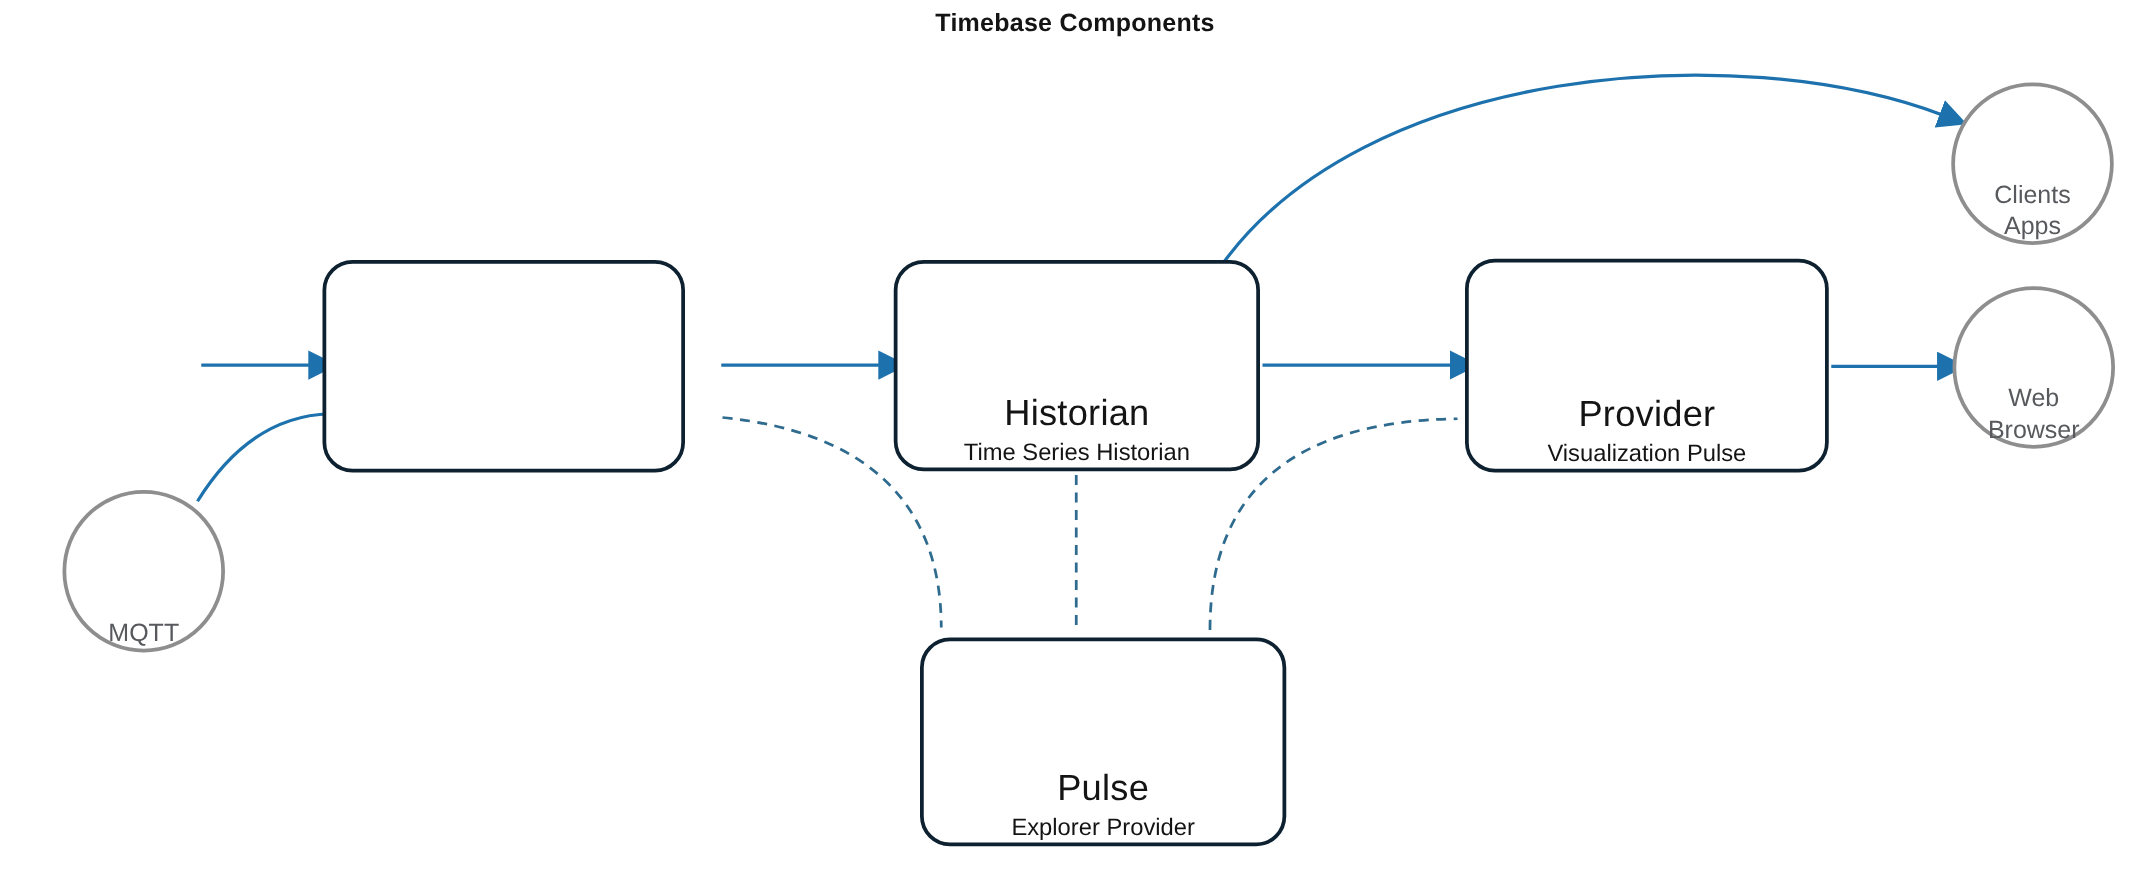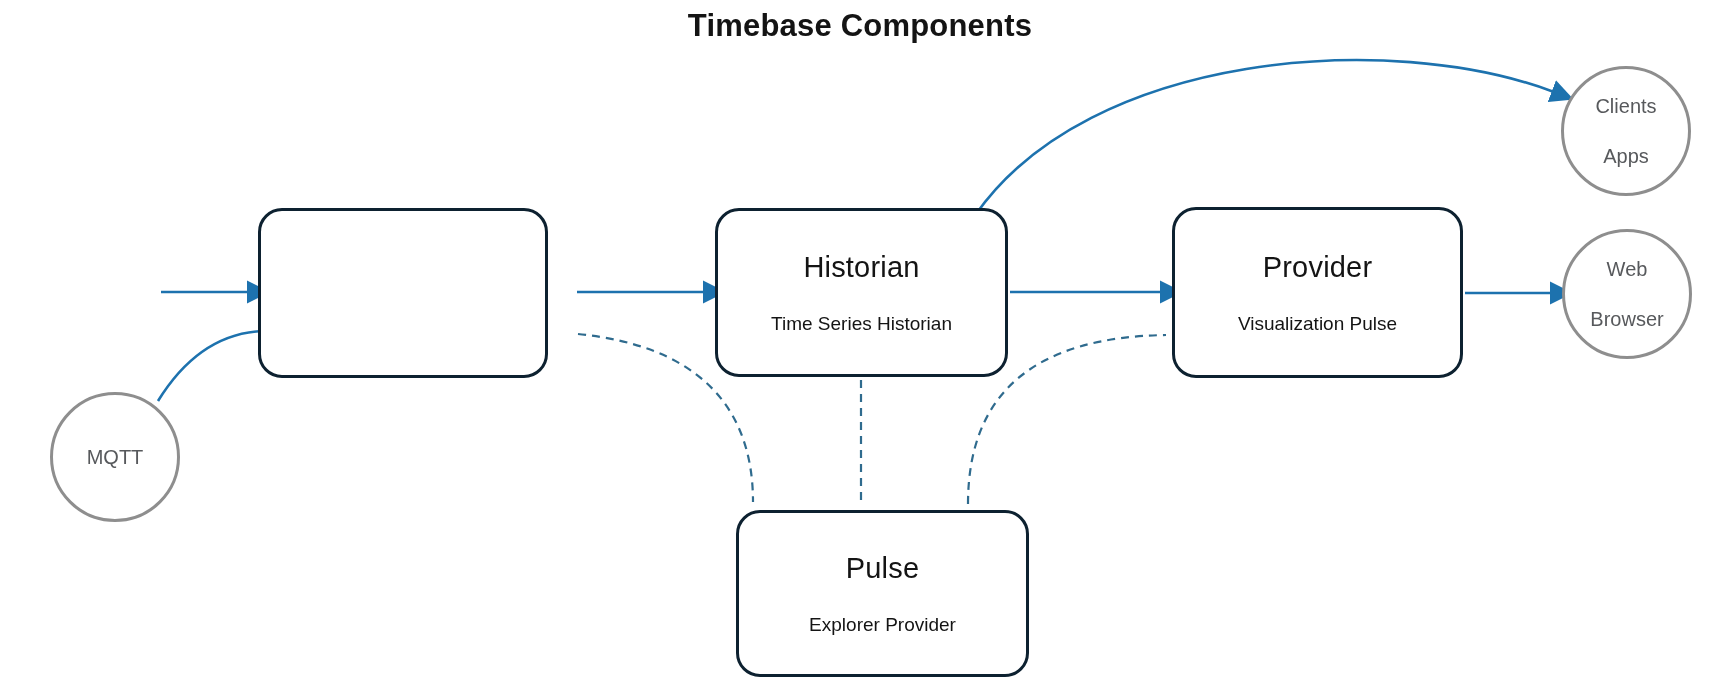--- a/index.html
+++ b/index.html
@@ -16,29 +16,29 @@
     font-family: "Liberation Sans", "DejaVu Sans", sans-serif;
     width: 1720px; height: 700px; overflow: hidden; position: relative;
   }
   .canvas {
     position: absolute; left: 0; top: 0; width: 1720px; height: 700px;
     background: #ffffff;
   }
   .diagram-title {
     position: absolute; left: 0; top: 8px; width: 1720px;
     text-align: center;
-    font-size: 31px; font-weight: 600; letter-spacing: 0.2px;
+    font-size: 20px; font-weight: 600; letter-spacing: 0.2px;
     color: var(--text-dark);
   }
   svg.edges { position: absolute; left: 0; top: 0; z-index: 1; }
   svg.edges .solid { stroke: var(--arrow-blue); stroke-width: 2.6; fill: none; }
   svg.edges .dashed { stroke: var(--dash-blue); stroke-width: 2.2; fill: none; stroke-dasharray: 8 6; }
   svg.edges marker path { fill: var(--arrow-blue); }
 
-  .node { position: absolute; z-index: 2; display: flex; align-items: center; justify-content: center; gap: 25px; }
+  .node { position: absolute; z-index: 2; display: flex; align-items: center; justify-content: flex-end; }
 
   .circle-node {
     width: 130px; height: 130px; border-radius: 50%;
     border: 3px solid var(--circle-border); background: #ffffff;
     color: var(--circle-text); font-size: 20px; line-height: 1.22;
     text-align: center; flex-direction: column;
   }
 
   .box-node {
     border: 3px solid var(--box-border); border-radius: 24px;

